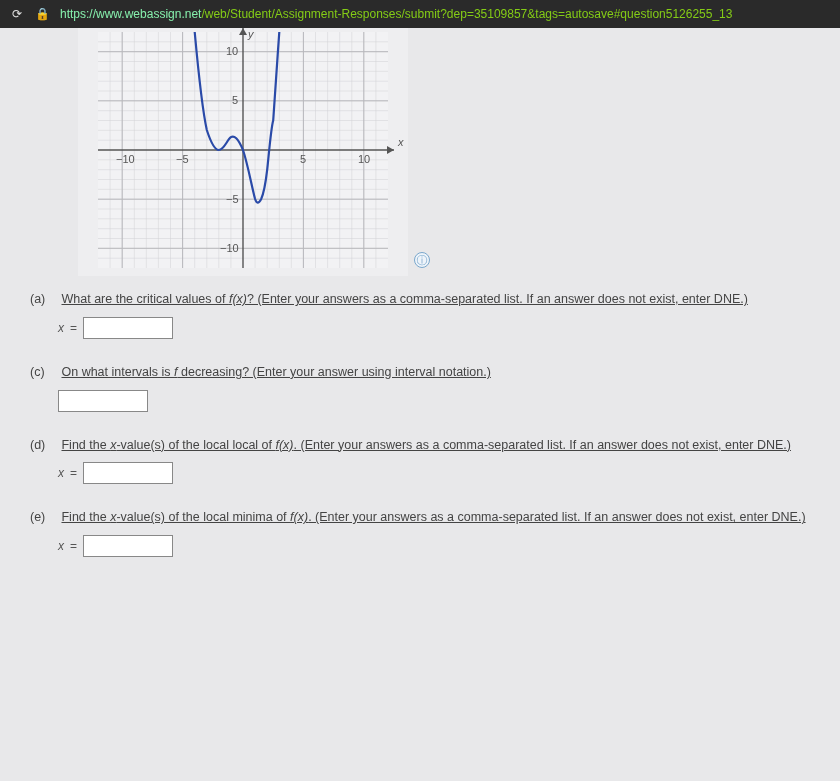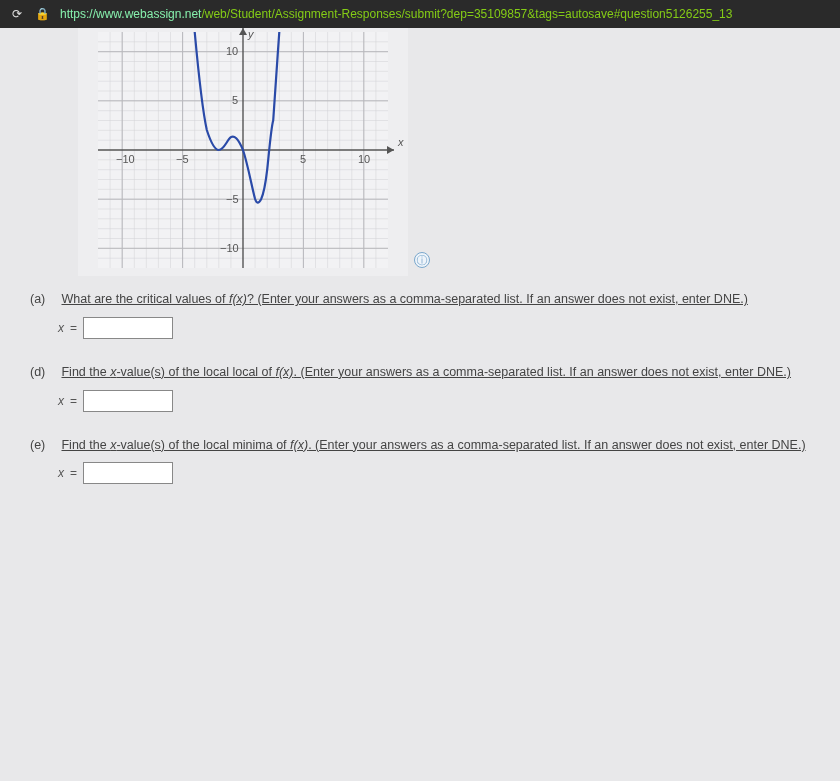--- a/index.html
+++ b/index.html
@@ -214,20 +214,29 @@
       <span>What are the critical values of </span><i>f(x)</i><span>? (Enter your answers as a comma-separated list. If an answer does not exist, enter DNE.)</span>
     </span>
     <div class="answer-line">
       <span class="var-label">x</span>
       <span class="eq">=</span>
       <input class="ans" type="text" value="" style="">
     </div>
   </div>
 
 
+  <div class="question">
+    <span class="q-label">(c)</span>
+    <span class="q-body">
+      <span>On what intervals is </span><i>f</i><span> decreasing? (Enter your answer using interval notation.)</span>
+    </span>
+    <div class="answer-line">
+      <input class="ans" type="text" value="" style="">
+    </div>
+  </div>
 
   <div class="question">
     <span class="q-label">(d)</span>
     <span class="q-body">
       <span>Find the </span><i>x</i><span>-value(s) of the local local of </span><i>f(x)</i><span>. (Enter your answers as a comma-separated list. If an answer does not exist, enter DNE.)</span>
     </span>
     <div class="answer-line">
       <span class="var-label">x</span>
       <span class="eq">=</span>
       <input class="ans" type="text" value="" style="">

